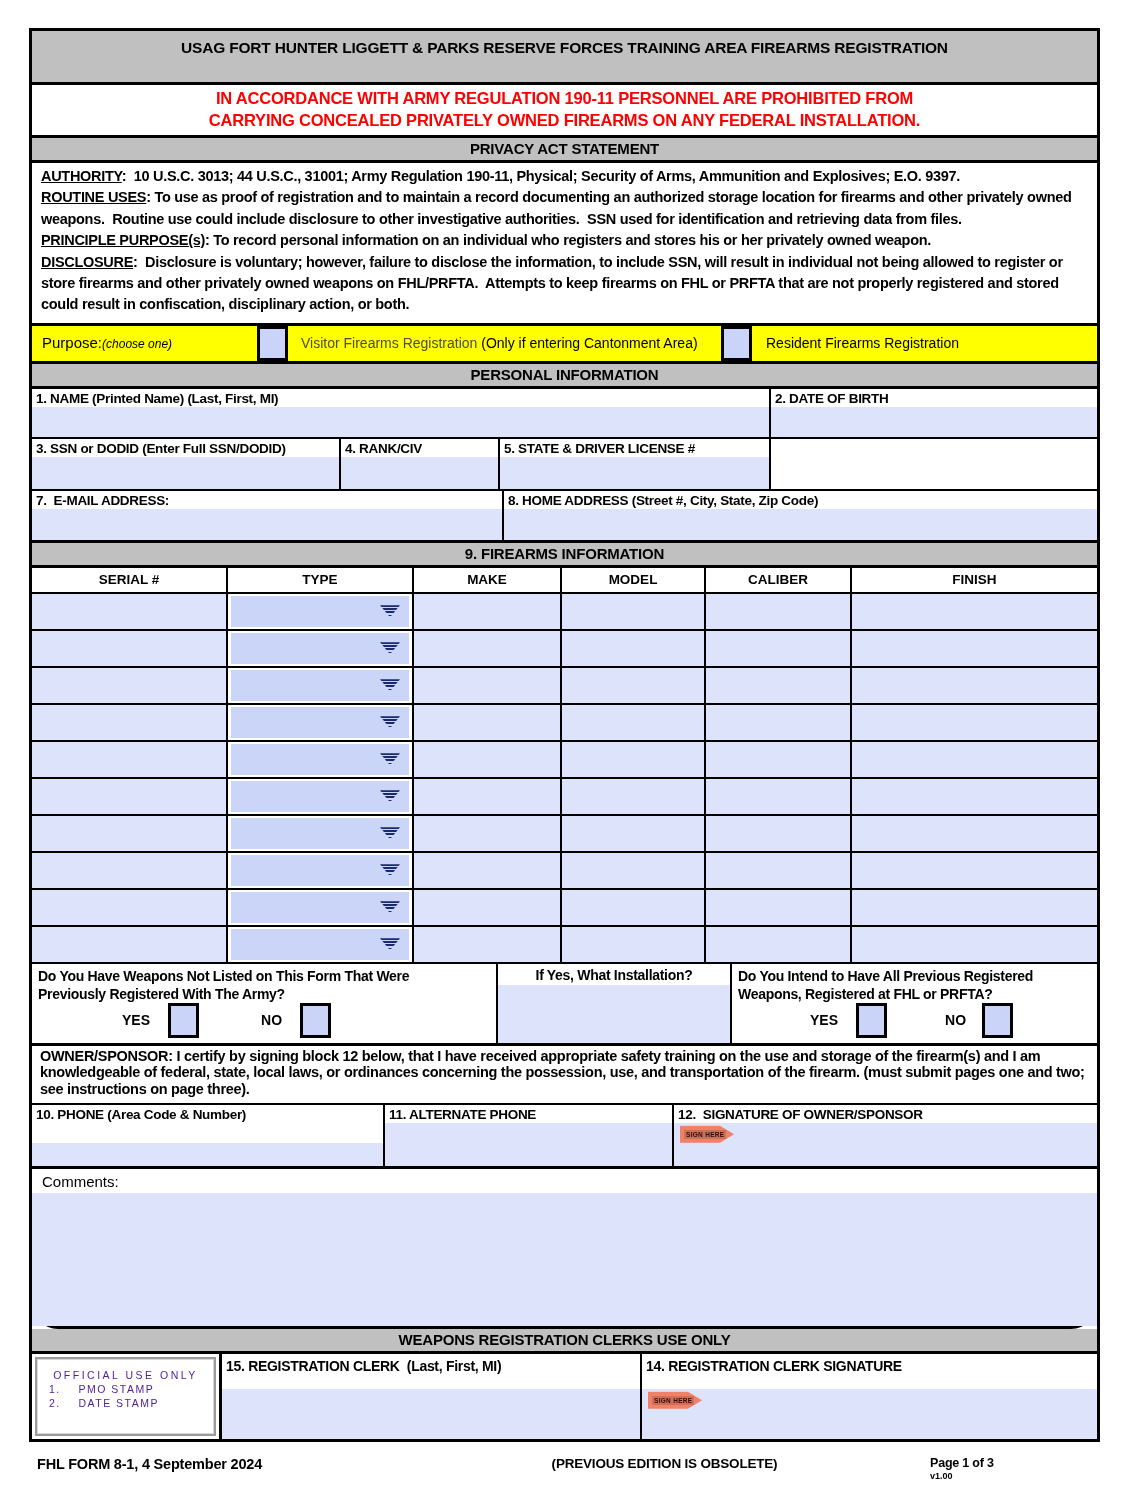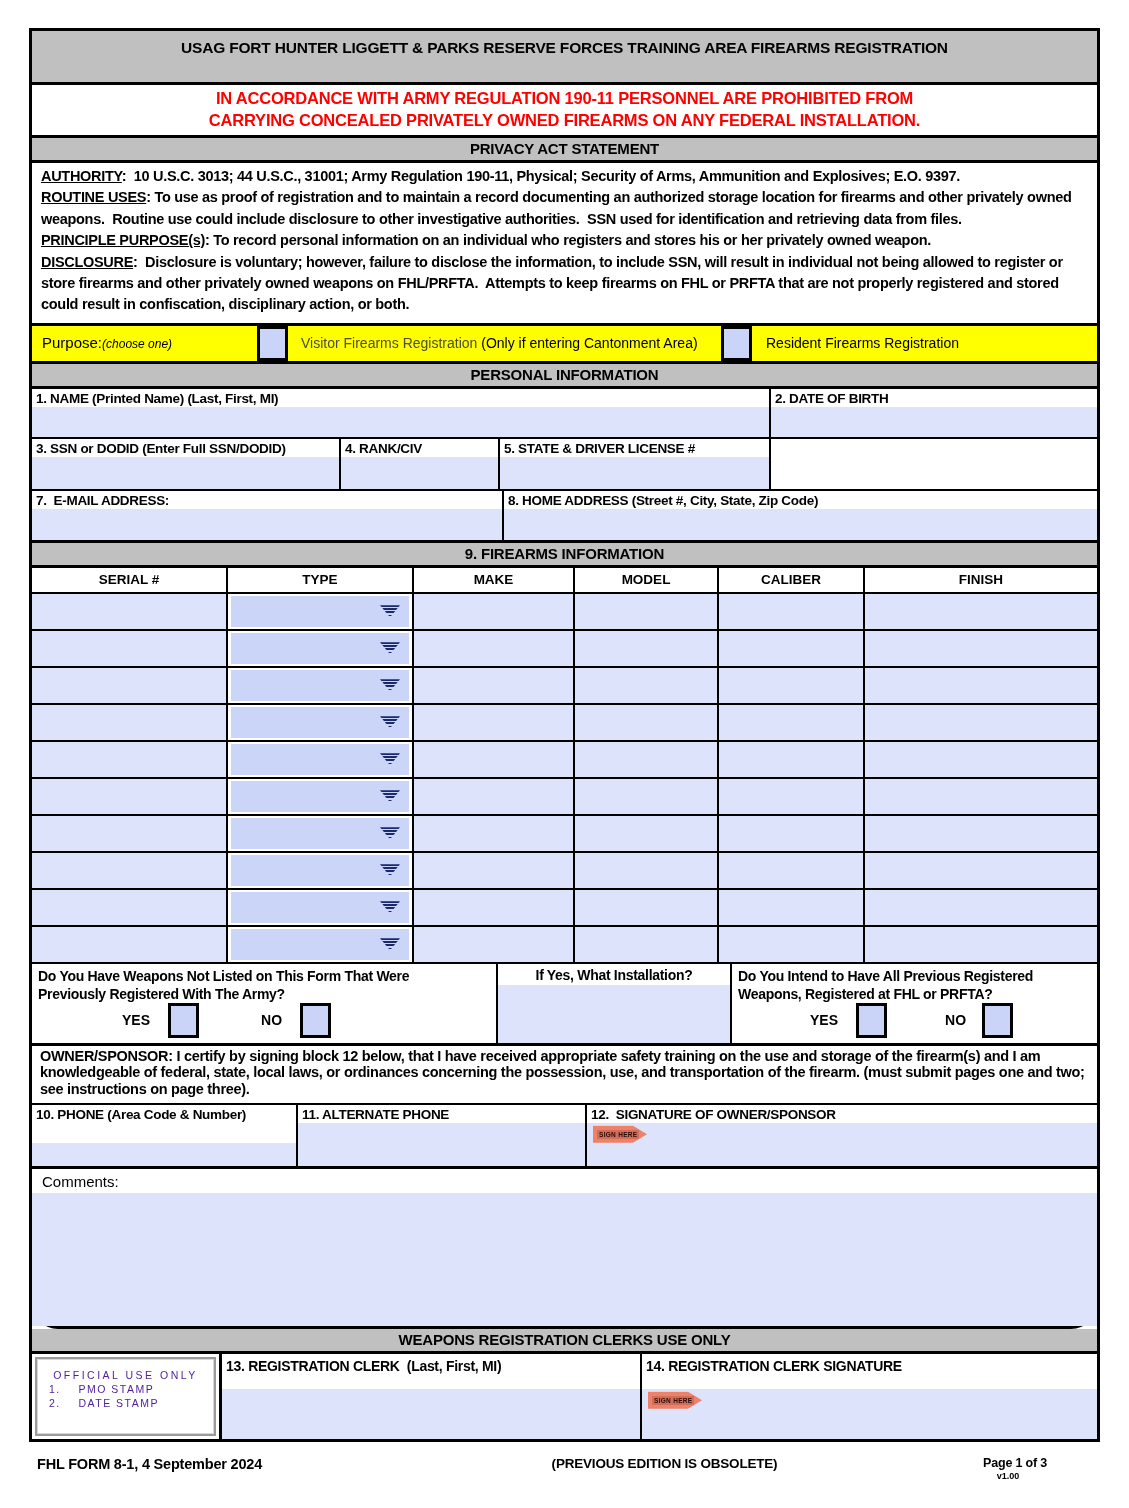--- a/index.html
+++ b/index.html
@@ -25,58 +25,58 @@
   .pi-cell.last{border-right:none;flex:1;}
   .cell-label{font-weight:bold;font-size:13.5px;padding:2px 4px 1px;letter-spacing:-0.3px;white-space:pre;}
   .field{background:#dce3fb;flex:1;}
   .field.dd{display:flex;align-items:center;justify-content:flex-end;padding-right:7px;box-sizing:border-box;}
   .dd-arrow{display:inline-block;width:20px;height:12px;background:repeating-linear-gradient(to bottom,#1b2a6b 0 1.6px,rgba(0,0,0,0) 1.6px 3.2px);clip-path:polygon(0 0,100% 0,50% 100%);}
   
   .fa-head{display:flex;background:#fff;border-bottom:2px solid #000;height:24px;align-items:center;}
   .fa-hcell{font-weight:bold;font-size:13.5px;text-align:center;border-right:2px solid #000;box-sizing:border-box;align-self:stretch;display:flex;align-items:center;justify-content:center;}
   .fa-row{display:flex;height:35px;border-bottom:2px solid #000;}
   .fa-cell{background:#dce3fb;border-right:2px solid #000;box-sizing:border-box;}
-  .c1{width:196px;} .c2{width:186px;background:#fff;} .c3{width:161px;} .c4{width:144px;} .c5{width:146px;} .c6{flex:1;border-right:none;}
+  .c1{width:196px;} .c2{width:186px;background:#fff;} .c3{width:148px;} .c4{width:144px;} .c5{width:146px;} .c6{flex:1;border-right:none;}
   .type-dd{margin:2px 3px;height:31px;background:#cad5f8;display:flex;align-items:center;justify-content:flex-end;padding-right:9px;box-sizing:border-box;}
   
   .wq{display:flex;border-bottom:3px solid #000;height:82px;box-sizing:border-box;}
   .wq-cell{border-right:2px solid #000;box-sizing:border-box;display:flex;flex-direction:column;}
   .wq-c1{width:466px;}
   .wq-c2{width:234px;}
   .wq-c3{flex:1;border-right:none;border-radius:20px;}
   .wq-text{font-weight:bold;font-size:14px;line-height:18px;padding:3px 6px 0;letter-spacing:-0.3px;}
   .yn-row{display:flex;align-items:center;margin-top:auto;margin-bottom:5px;}
   .yn-label{font-weight:bold;font-size:14px;}
   .wq-center-label{font-weight:bold;font-size:14px;text-align:center;padding:3px 0 2px;letter-spacing:-0.3px;}
   
   .owner{padding:2px 8px 5px;font-weight:bold;font-size:14.5px;line-height:16.6px;border-bottom:2px solid #000;letter-spacing:-0.3px;}
   
   .ph{display:flex;height:64px;border-bottom:3px solid #000;box-sizing:border-box;}
   .ph-cell{border-right:2px solid #000;box-sizing:border-box;display:flex;flex-direction:column;}
-  .ph-c1{width:266px;gap:20px;} .ph-c2{width:289px;} .ph-c3{flex:1;border-right:none;}
+  .ph-c1{width:353px;gap:20px;} .ph-c2{width:289px;} .ph-c3{flex:1;border-right:none;}
   .sig-field{background:#dce3fb;flex:1;position:relative;}
   .sign-tag{position:absolute;left:6px;top:3px;width:54px;height:17px;background:#ef8168;clip-path:polygon(0 0,74% 0,100% 50%,74% 100%,0 100%);display:flex;align-items:center;filter:drop-shadow(0 0 1px #b5412e);}
   .sign-tag-text{font-size:6.5px;font-weight:bold;color:#2b0a06;background:#00000022;margin-left:4px;padding:1px 2px;letter-spacing:0.3px;white-space:nowrap;}
   
   .comments{border-bottom:3px solid #000;display:flex;flex-direction:column;border-radius:26px;}
   .comments-label{font-size:15px;padding:4px 0 3px 10px;}
   .comments-field{background:#dce3fb;height:133px;}
   
   .clerk{display:flex;height:85px;box-sizing:border-box;}
   .ck-cell{border-right:2px solid #000;box-sizing:border-box;display:flex;flex-direction:column;}
   .ck-c1{width:190px;border-right:3px solid #000;padding:3px;} .ck-c2{width:420px;} .ck-c3{flex:1;border-right:none;}
   .official{flex:1;border:2px solid #9a9a9a;box-shadow:inset 0 0 0 1px #d8d8d8;color:#4c1d95;}
   .official-title{text-align:center;font-size:10.5px;letter-spacing:2.5px;margin-top:10px;white-space:nowrap;}
   .official-item{font-size:10.5px;letter-spacing:1.5px;margin:2px 0 0 12px;white-space:pre;}
   .official-item:first-of-type{margin-top:14px;}
   
   .footer{position:absolute;left:29px;top:1456px;width:1071px;display:flex;align-items:flex-start;}
   .f-left{font-weight:bold;font-size:14.5px;width:370px;padding-left:8px;box-sizing:border-box;letter-spacing:-0.2px;}
   .f-center{flex:1;text-align:center;font-weight:bold;font-size:13.5px;letter-spacing:-0.2px;}
-  .f-right{width:170px;text-align:center;}
+  .f-right{width:170px;text-align:left;}
   .f-page{font-size:12.5px;font-weight:bold;letter-spacing:-0.2px;}
   .f-ver{font-size:9px;font-weight:bold;padding-right:14px;margin-top:1px;}
 </style>
 </head>
 <body>
 
 <div class="form">
 
   <div class="titlebar">USAG FORT HUNTER LIGGETT &amp; PARKS RESERVE FORCES TRAINING AREA FIREARMS REGISTRATION</div>
 
@@ -332,21 +332,21 @@
 
   <div class="clerk">
     <div class="ck-cell ck-c1">
       <div class="official">
         <div class="official-title">OFFICIAL USE ONLY</div>
         <div class="official-item">1.    PMO STAMP</div>
         <div class="official-item">2.    DATE STAMP</div>
       </div>
     </div>
     <div class="ck-cell ck-c2">
-      <div class="cell-label" style="font-size:14px;padding-top:4px;">13. REGISTRATION CLERK  (Last, First, MI)</div>
+      <div class="cell-label" style="font-size:14px;padding-top:4px;">15. REGISTRATION CLERK  (Last, First, MI)</div>
       <div class="field" style="margin-top:14px;"></div>
     </div>
     <div class="ck-cell ck-c3">
       <div class="cell-label" style="font-size:14px;padding-top:4px;">14. REGISTRATION CLERK SIGNATURE</div>
       <div class="sig-field" style="margin-top:14px;">
         <span class="sign-tag">
             <span class="sign-tag-text">SIGN HERE</span>
           </span>
       </div>
     </div>

